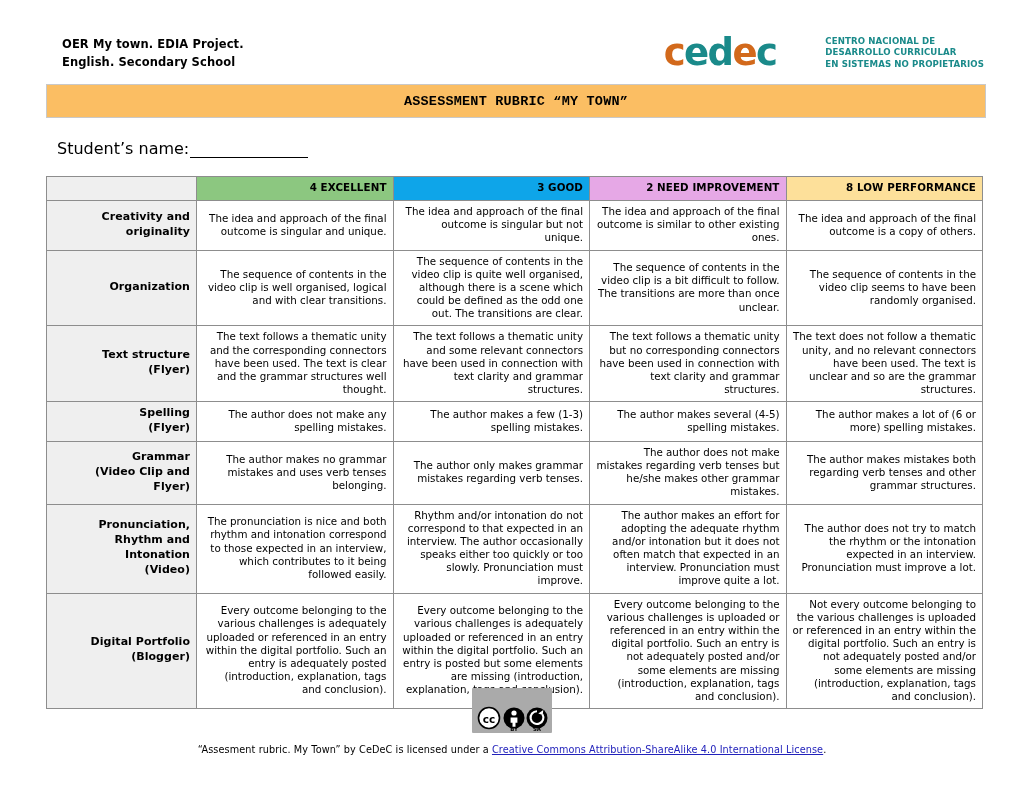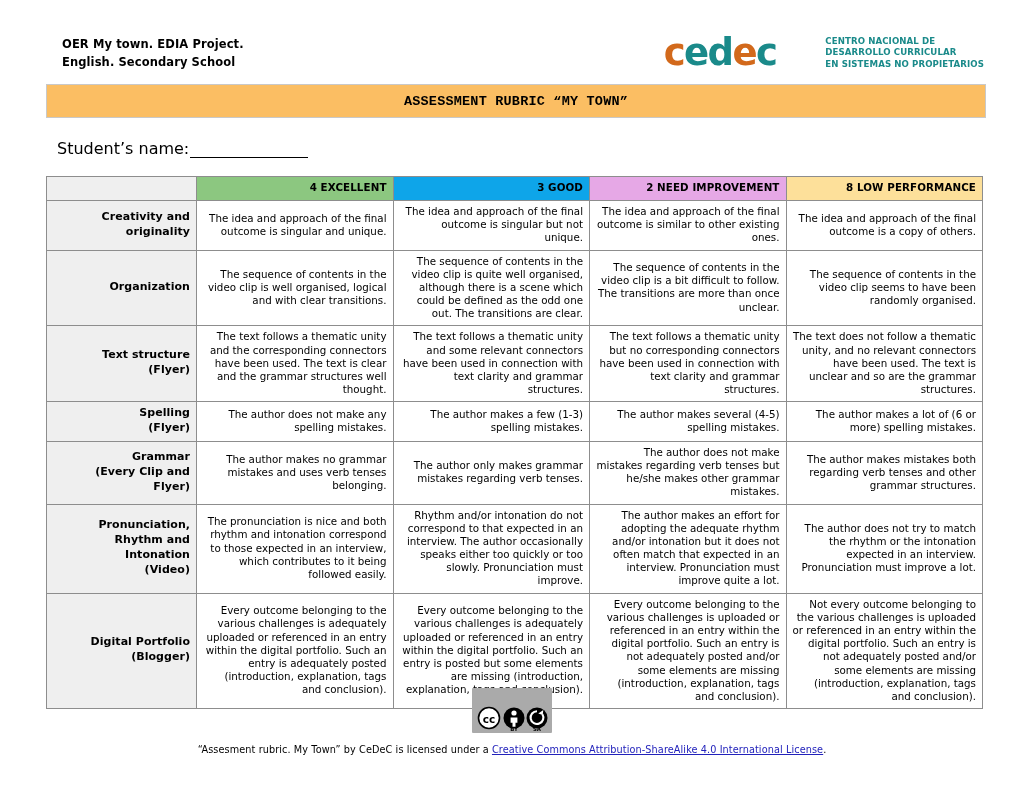--- a/index.html
+++ b/index.html
@@ -243,21 +243,21 @@
 
       <tr>
         <td class="criterion"><span>Spelling</span><span class="sub-line">(Flyer)</span></td>
         <td class="desc">The author does not make any spelling mistakes.</td>
         <td class="desc">The author makes a few (1-3) spelling mistakes.</td>
         <td class="desc">The author makes several (4-5) spelling mistakes.</td>
         <td class="desc">The author makes a lot of (6 or more) spelling mistakes.</td>
       </tr>
 
       <tr>
-        <td class="criterion"><span>Grammar</span><span class="sub-line" style="padding-left:0">(Every Clip and Flyer)</span></td>
+        <td class="criterion"><span>Grammar</span><span class="sub-line" style="padding-left:0">(Video Clip and Flyer)</span></td>
         <td class="desc">The author makes no grammar mistakes and uses verb tenses belonging.</td>
         <td class="desc">The author only makes grammar mistakes regarding verb tenses.</td>
         <td class="desc">The author does not make mistakes regarding verb tenses but he/she makes other grammar mistakes.</td>
         <td class="desc">The author makes mistakes both regarding verb tenses and other grammar structures.</td>
       </tr>
 
       <tr>
         <td class="criterion"><span>Pronunciation, Rhythm and Intonation</span><span class="sub-line" style="padding-left:0">(Video)</span></td>
         <td class="desc">The pronunciation is nice and both rhythm and intonation correspond to those expected in an interview, which contributes to it being followed easily.</td>
         <td class="desc">Rhythm and/or intonation do not correspond to that expected in an interview. The author occasionally speaks either too quickly or too slowly. Pronunciation must improve.</td>

